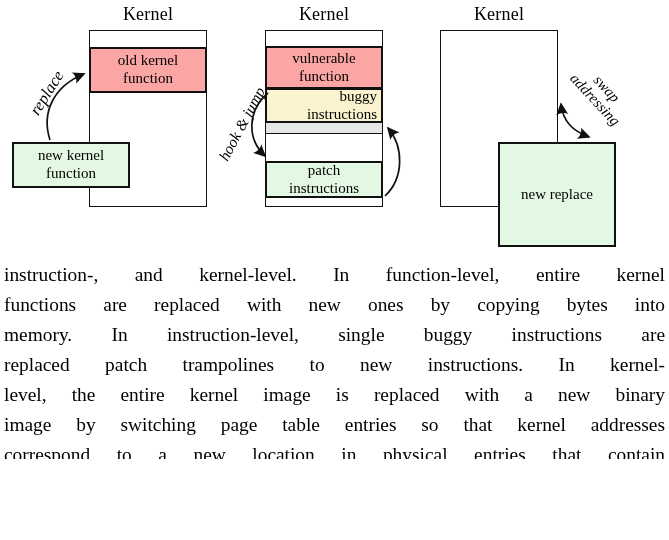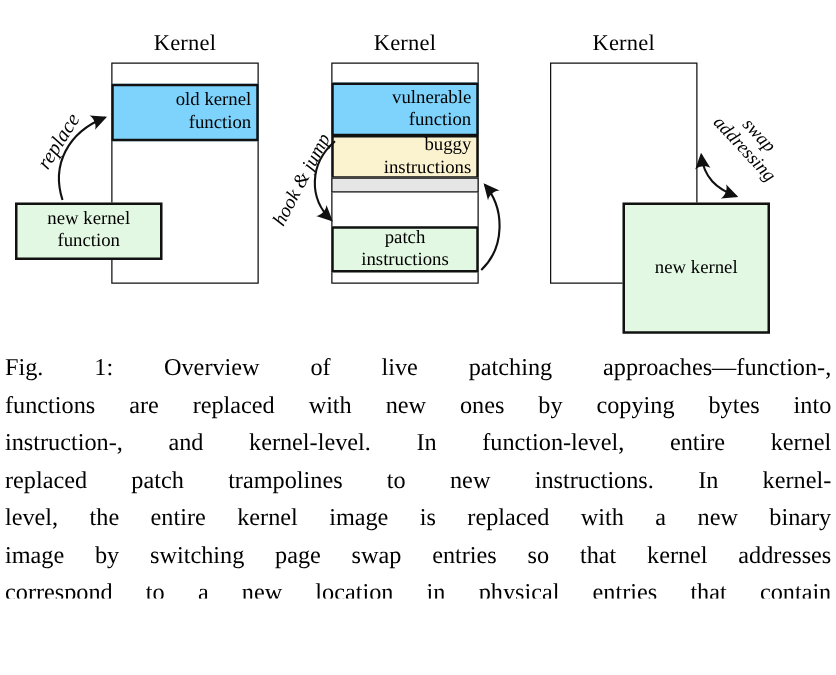--- a/index.html
+++ b/index.html
@@ -1,34 +1,34 @@
 <!DOCTYPE html>
 <html><head>
 <meta charset="utf-8">
 <style>
   html,body{margin:0;padding:0;background:#fff;}
   .page{
     position:relative;width:669px;height:459px;background:#ffffff;overflow:hidden;
-    font-family:"Liberation Serif","DejaVu Serif",serif;color:#000;margin-top:20px;
+    font-family:"Liberation Serif","DejaVu Serif",serif;color:#000;
   }
   
   .ktitle{
     position:absolute;top:4px;width:118px;text-align:center;
     font-size:18px;letter-spacing:.2px;
   }
   .outer{
     position:absolute;top:30px;width:118px;height:177px;
     box-sizing:border-box;border:1.5px solid #111;background:#fff;
   }
   .box{
     position:absolute;box-sizing:border-box;border:2px solid #111;
     display:flex;align-items:center;justify-content:center;text-align:center;
     font-size:15px;line-height:1.18;padding:1px 4px;
   }
-  .gray{background:#7dd3fc;text-align:right;}
+  .gray{background:#fca5a5;}
   .yellow{background:#fbf3cf;text-align:right;}
   .green{background:#e2f8e2;}
   .strip{
     position:absolute;box-sizing:border-box;border:1.5px solid #111;background:#e6e6e6;
   }
   .rot{
     position:absolute;text-align:center;font-style:italic;
     font-size:16px;line-height:16px;white-space:nowrap;
   }
   .arrows{position:absolute;left:0;top:0;pointer-events:none;}
@@ -54,43 +54,43 @@
   <div class="ktitle" style="left:265px">Kernel</div>
   <div class="outer" style="left:265px"></div>
   <div class="box gray" style="left:265px;top:46px;width:118px;height:43px">vulnerable function</div>
   <div class="box yellow" style="left:265px;top:88px;width:118px;height:35px">buggy instructions</div>
   <div class="strip" style="left:265px;top:122px;width:118px;height:12px"></div>
   <div class="box green" style="left:265px;top:161px;width:118px;height:37px">patch instructions</div>
   <div class="rot" style="left:197px;top:116px;width:90px;transform:rotate(-62deg);font-size:15.5px">hook &amp; jump</div>
 
   <div class="ktitle" style="left:440px">Kernel</div>
   <div class="outer" style="left:440px"></div>
-  <div class="box green" style="left:498px;top:142px;width:118px;height:105px">new kernel</div>
+  <div class="box green" style="left:498px;top:142px;width:118px;height:105px">new replace</div>
   <div class="rot" style="left:556px;top:78px;width:90px;transform:rotate(47deg);font-size:15px">
     <span style="display:block">swap</span>
     <span style="display:block">addressing</span>
   </div>
 
   <svg class="arrows" width="669" height="260" viewBox="0 0 669 260">
     <defs>
       <marker id="ah" viewBox="0 0 10 10" refX="8.2" refY="5" markerWidth="8.5" markerHeight="8.5" orient="auto-start-reverse">
         <path d="M0.6,0.8 L9.4,5 L0.6,9.2 C2.4,7.2 2.4,2.8 0.6,0.8 z" fill="#111"></path>
       </marker>
     </defs>
     <g fill="none" stroke="#111" stroke-width="1.7">
       <path d="M 50 140 C 41 112 54 86 84 74" marker-end="url(#ah)"></path>
       <path d="M 268 93 C 247 111 247 139 265 156" marker-end="url(#ah)"></path>
       <path d="M 385 196 C 404 178 404 147 388 128" marker-end="url(#ah)"></path>
       <path d="M 561 104 C 563 122 573 131 589 137" marker-start="url(#ah)" marker-end="url(#ah)"></path>
     </g>
   </svg>
 
   <div class="caption">
-    <div class="cap-line">Fig. 1: Overview of live patching approaches—function-,</div>
+    <div class="cap-line">instruction-, and kernel-level. In function-level, entire kernel</div>
     <div class="cap-line">functions are replaced with new ones by copying bytes into</div>
-    <div class="cap-line">instruction-, and kernel-level. In function-level, entire kernel</div>
+    <div class="cap-line">memory. In instruction-level, single buggy instructions are</div>
     <div class="cap-line">replaced patch trampolines to new instructions. In kernel-</div>
     <div class="cap-line">level, the entire kernel image is replaced with a new binary</div>
-    <div class="cap-line">image by switching page swap entries so that kernel addresses</div>
+    <div class="cap-line">image by switching page table entries so that kernel addresses</div>
     <div class="cap-line">correspond to a new location in physical entries that contain</div>
   </div>
 
 </div>
 
 </body></html>

